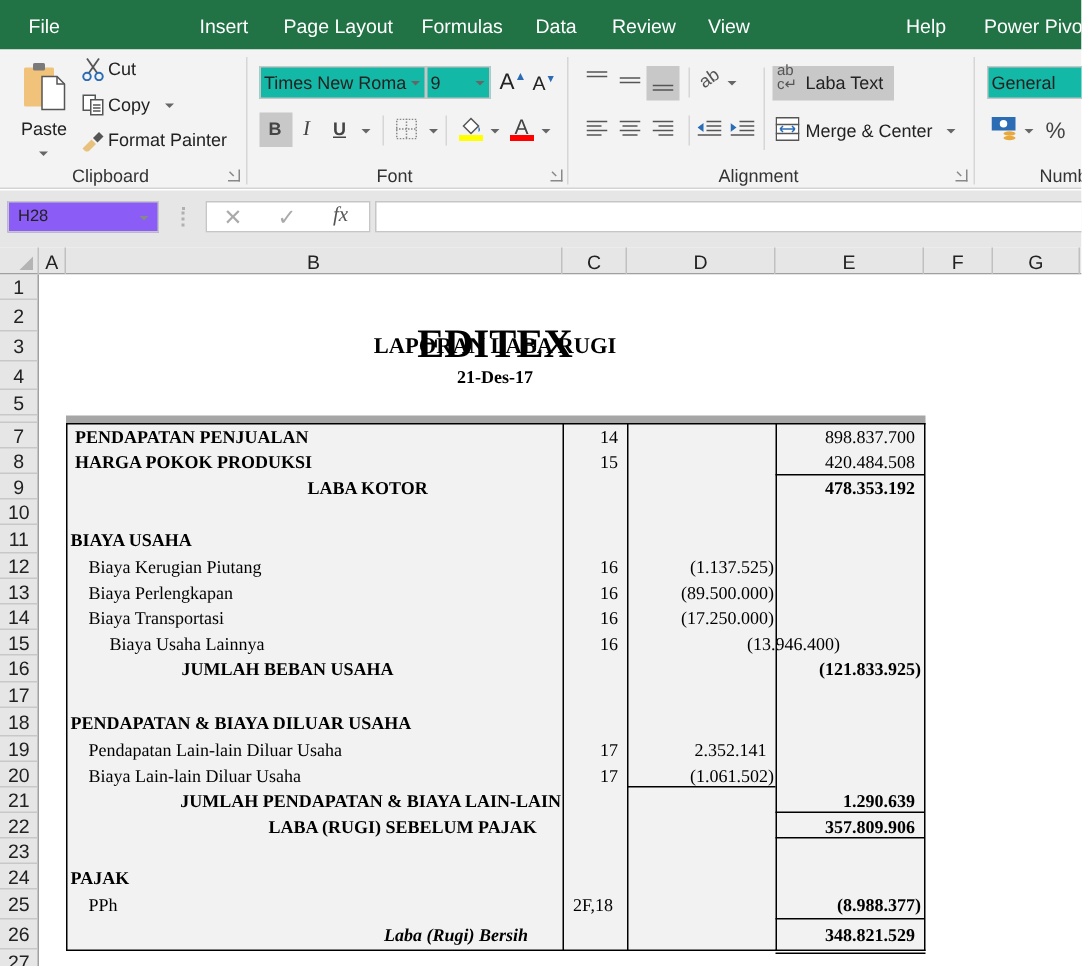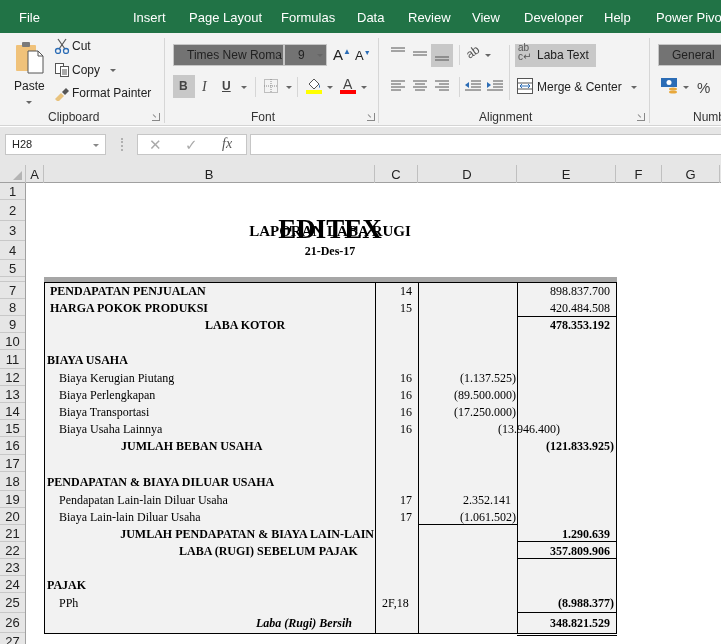--- a/index.html
+++ b/index.html
@@ -12,27 +12,27 @@
   .tab.active { background: #f3f3f3; color: #217346; top: 3px; height: 30px; line-height: 29px; text-align: center; }
 
   
   .ribbon { position: absolute; left: 0; top: 33px; width: 721px; height: 93px; background: #f3f3f3; border-bottom: 1px solid #d4d4d4; }
   .grp-sep { position: absolute; top: 5px; width: 1px; height: 85px; background: #d6d6d6; }
   .grp-label { position: absolute; top: 77px; font-size: 12px; color: #333; white-space: nowrap; }
   .launcher { position: absolute; top: 80px; width: 8px; height: 8px; border: 1px solid #888; border-top: none; border-left: none; }
   .launcher::after { content:""; position:absolute; left:1px; top:1px; width:4px; height:1px; background:#888; transform: rotate(45deg); transform-origin: left; }
   .rtext { position: absolute; font-size: 12px; color: #222; white-space: nowrap; }
   .caret { position: absolute; width: 0; height: 0; border-left: 3px solid transparent; border-right: 3px solid transparent; border-top: 3px solid #666; }
-  .combo { position: absolute; height: 22px; background: #737373; border: 1px solid #c6c6c6; font-size: 12px; line-height: 20px; padding-left: 13px; white-space: nowrap; overflow: hidden; }
+  .combo { position: absolute; height: 22px; background: #14b8a6; border: 1px solid #c6c6c6; font-size: 12px; line-height: 20px; padding-left: 2px; white-space: nowrap; overflow: hidden; }
   .btn-hl { position: absolute; background: #c8c8c8; }
   .vsep { position: absolute; width: 1px; background: #d6d6d6; }
 
   
   .fbar { position: absolute; left: 0; top: 127px; width: 721px; height: 38px; background: #e6e6e6; }
-  .namebox { position: absolute; left: 5px; top: 7px; width: 101px; height: 21px; background: #ffffff; border: 1px solid #c6c6c6; font-size: 11px; line-height: 19px; padding-left: 6px; }
+  .namebox { position: absolute; left: 5px; top: 7px; width: 101px; height: 21px; background: #8b5cf6; border: 1px solid #c6c6c6; font-size: 11px; line-height: 19px; padding-left: 6px; }
   .fx-box { position: absolute; left: 137px; top: 7px; width: 110px; height: 21px; background: #fff; border: 1px solid #c6c6c6; }
   .formula-input { position: absolute; left: 250px; top: 7px; width: 475px; height: 21px; background: #fff; border: 1px solid #c6c6c6; }
 
   
   .colhdr { position: absolute; top: 165px; height: 18px; background: #e6e6e6; border-bottom: 1px solid #a0a0a0; }
   .ch { position: absolute; top: 0; height: 18px; line-height: 19px; text-align: center; font-size: 13px; color: #222; border-right: 1px solid #c0c0c0; }
   .rowhdr { position: absolute; left: 0; width: 26px; background: #e6e6e6; border-right: 1px solid #a0a0a0; }
   .rh { position: absolute; left: 0; width: 25px; text-align: center; font-size: 13px; color: #222; border-bottom: 1px solid #c8c8c8; }
 
   .tnr { font-family: "Liberation Serif", "DejaVu Serif", serif; color: #000; }
@@ -49,21 +49,20 @@
 <body>
 
 <div class="tabbar">
   <div class="tab" style="left:19px">File</div>
   <div class="tab" style="left:133px">Insert</div>
   <div class="tab" style="left:189px">Page Layout</div>
   <div class="tab" style="left:281px">Formulas</div>
   <div class="tab" style="left:357px">Data</div>
   <div class="tab" style="left:408px">Review</div>
   <div class="tab" style="left:472px">View</div>
-  <div class="tab" style="left:524px">Developer</div>
   <div class="tab" style="left:604px">Help</div>
   <div class="tab" style="left:656px">Power Pivot</div>
 </div>
 
 <div class="ribbon">
 
   <div>
     <div style="position:absolute;left:10px;top:5px;width:38px;height:66px;">
       <svg width="32" height="34" style="position:absolute;left:4px;top:2px" viewBox="0 0 32 34">
         <rect x="2" y="5" width="20" height="26" rx="1" fill="#f0c27a"></rect>
@@ -359,21 +358,21 @@
   <div class="cell tnr r" style="left:418px;top:387px;width:98px;">(89.500.000)</div>
 </div>
 
 <div>
   <div class="cell tnr" style="left:59px;top:404px;">Biaya Transportasi</div>
   <div class="cell tnr r" style="left:375px;top:404px;width:37px;">16</div>
   <div class="cell tnr r" style="left:418px;top:404px;width:98px;">(17.250.000)</div>
 </div>
 
 <div>
-  <div class="cell tnr" style="left:59px;top:421px;">Biaya Usaha Lainnya</div>
+  <div class="cell tnr" style="left:73px;top:421px;">Biaya Usaha Lainnya</div>
   <div class="cell tnr r" style="left:375px;top:421px;width:37px;">16</div>
   <div class="cell tnr r" style="left:418px;top:421px;width:98px;margin-left:44px;">(13.946.400)</div>
 </div>
 
 <div>
   <div class="cell tnr b" style="left:121px;top:438px;">JUMLAH BEBAN USAHA</div>
   <div class="cell tnr r b" style="left:517px;top:438px;width:97px;">(121.833.925)</div>
 </div>
 
 <div>

